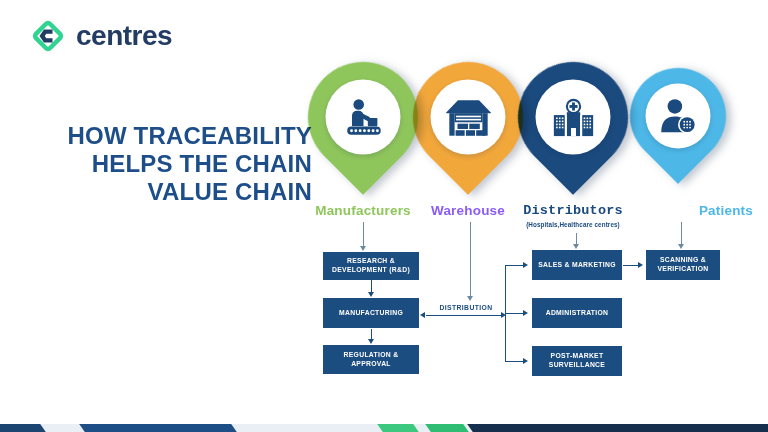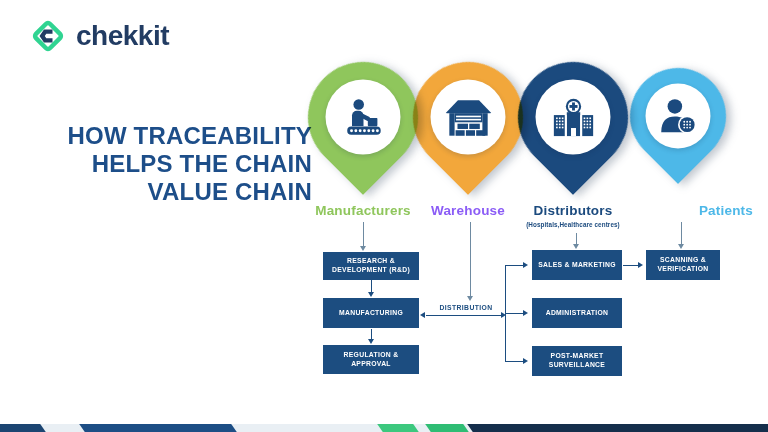--- a/index.html
+++ b/index.html
@@ -48,21 +48,21 @@
 </head>
 <body>
 
 <div id="canvas">
 
   <div class="logo">
     <svg width="40" height="40" viewBox="0 0 40 40">
       <rect x="10" y="10" width="20" height="20" rx="3" transform="rotate(45 20 20)" fill="none" stroke="#30d492" stroke-width="4.5"></rect>
       <path d="M24.5 13.5 L16 13.5 L11.5 20 L16 26.5 L24.5 26.5 L24.5 22.3 L18.3 22.3 L16.8 20 L18.3 17.7 L24.5 17.7 Z" fill="#223c63"></path>
     </svg>
-    <span class="logo-text">chekkit</span>
+    <span class="logo-text">centres</span>
   </div>
 
   <h1 class="title" style="margin:0;">
     <span>HOW TRACEABILITY</span>
     <span>HELPS THE CHAIN</span>
     <span>VALUE CHAIN</span>
   </h1>
 
   <div class="pin" style="left:308px;top:62px;width:110px;height:110px;">
     <div class="pin-shape" style="background:#8fc65c;"></div>
@@ -170,21 +170,21 @@
           <circle cx="28.3" cy="32.7" r="1"></circle>
             <circle cx="31.5" cy="32.7" r="1"></circle>
             <circle cx="34.7" cy="32.7" r="1"></circle>
         </g>
       </svg>
     </div>
   </div>
 
   <div class="stage-label" style="left:288px;color:#8fc65c;">Manufacturers</div>
   <div class="stage-label" style="left:393px;color:#8b5cf6;">Warehouse</div>
-  <div class="stage-label" style="left:498px;color:#1b4a7e;">Distributors</div>
+  <div class="stage-label" style="left:498px;color:#1b4a7e;font-family:Liberation Mono, monospace;">Distributors</div>
   <div class="stage-sub" style="left:498px;">(Hospitals,Healthcare centres)</div>
   <div class="stage-label" style="left:603px;color:#4db8e8;text-align:right;">Patients</div>
 
   <div class="fbox" style="left:323px;top:252px;width:96px;height:28px;">RESEARCH &amp; DEVELOPMENT (R&amp;D)</div>
   <div class="fbox" style="left:323px;top:298px;width:96px;height:30px;">MANUFACTURING</div>
   <div class="fbox" style="left:323px;top:345px;width:96px;height:29px;">REGULATION &amp; APPROVAL</div>
   <div class="fbox" style="left:532px;top:250px;width:90px;height:30px;">SALES &amp; MARKETING</div>
   <div class="fbox" style="left:532px;top:298px;width:90px;height:30px;">ADMINISTRATION</div>
   <div class="fbox" style="left:532px;top:346px;width:90px;height:30px;">POST-MARKET SURVEILLANCE</div>
   <div class="fbox" style="left:646px;top:250px;width:74px;height:30px;">SCANNING &amp; VERIFICATION</div>

